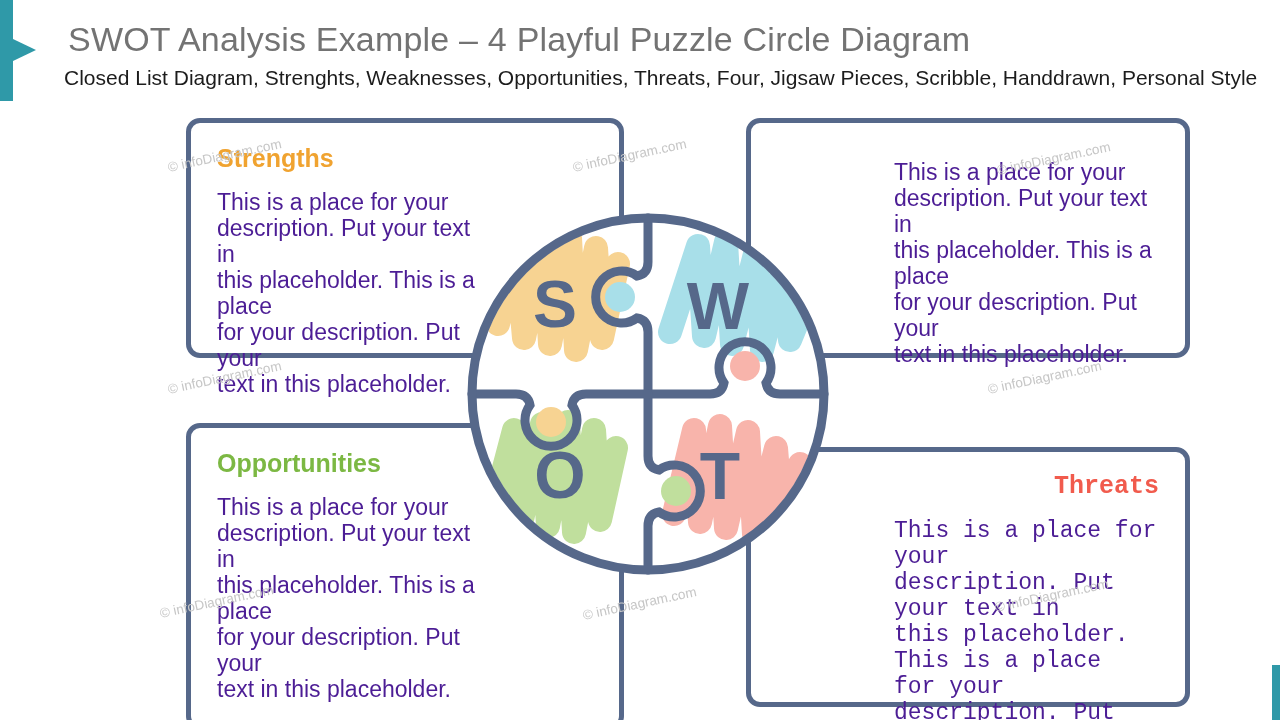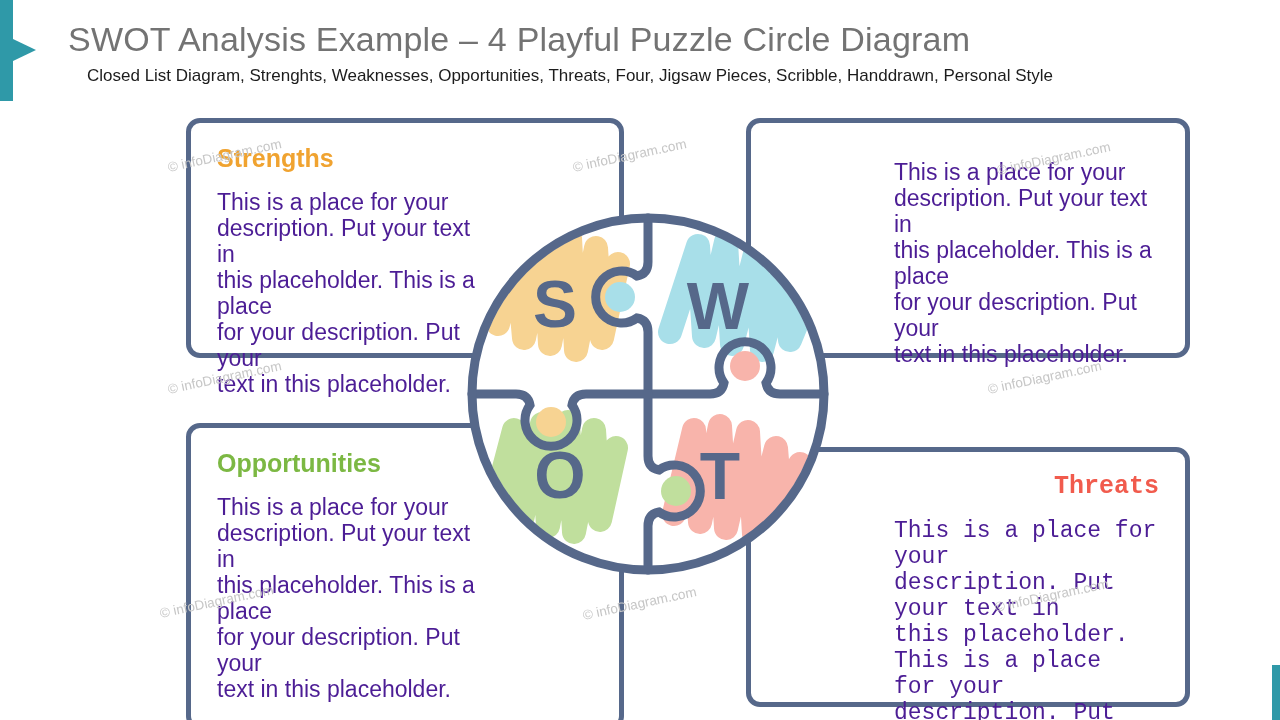--- a/index.html
+++ b/index.html
@@ -5,21 +5,21 @@
   html,body { margin:0; padding:0; background:#ffffff; }
   #stage {
     position:relative; width:1280px; height:720px; overflow:hidden;
     background:#ffffff; font-family:"Liberation Sans", sans-serif;
   }
   
   .accent-bar  { position:absolute; left:0; top:0; width:13px; height:101px; background:#2f99a8; }
   .accent-arrow{ position:absolute; left:13px; top:39px; width:0; height:0;
                  border-left:23px solid #2f99a8; border-top:11px solid transparent; border-bottom:11px solid transparent; }
   .title    { position:absolute; left:68px; top:20px; font-size:34px; color:#737373; letter-spacing:0.2px; }
-  .subtitle { position:absolute; left:64px; top:66px; font-size:17px; color:#1c1c1c;margin-left:23px; }
+  .subtitle { position:absolute; left:64px; top:66px; font-size:21px; color:#1c1c1c; }
 
   
   .box { position:absolute; background:#fff; border:5px solid #56688a; border-radius:14px;
          box-sizing:border-box; padding:20px 26px;margin-left:44px; }
   #box-tl { left:142px; top:118px; width:438px; height:240px; }
   #box-tr { left:702px; top:118px; width:444px; height:240px; }
   #box-bl { left:142px; top:423px; width:438px; height:307px; }
   #box-br { left:702px; top:447px; width:444px; height:260px;font-family:Liberation Mono, monospace; }
   .box h2 { margin:0; font-size:25px; line-height:30px; font-weight:700; }
   .box.right h2 { text-align:right; }

